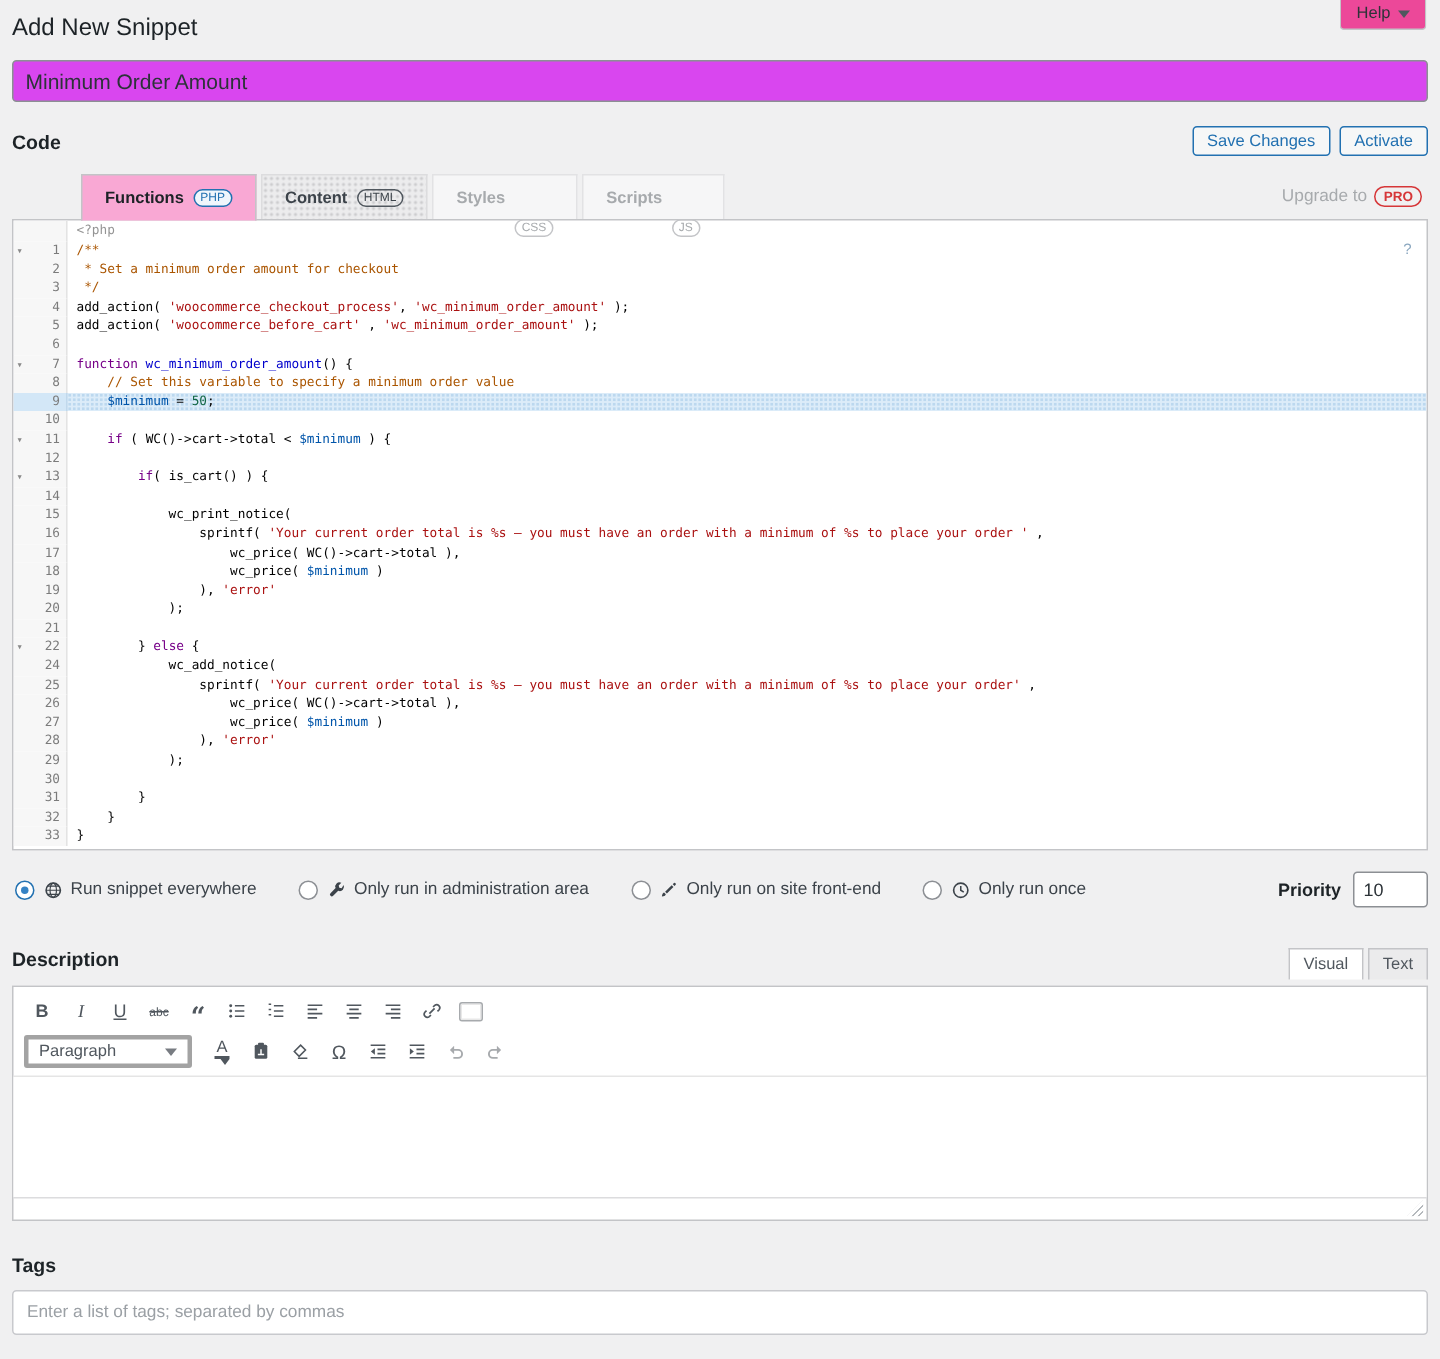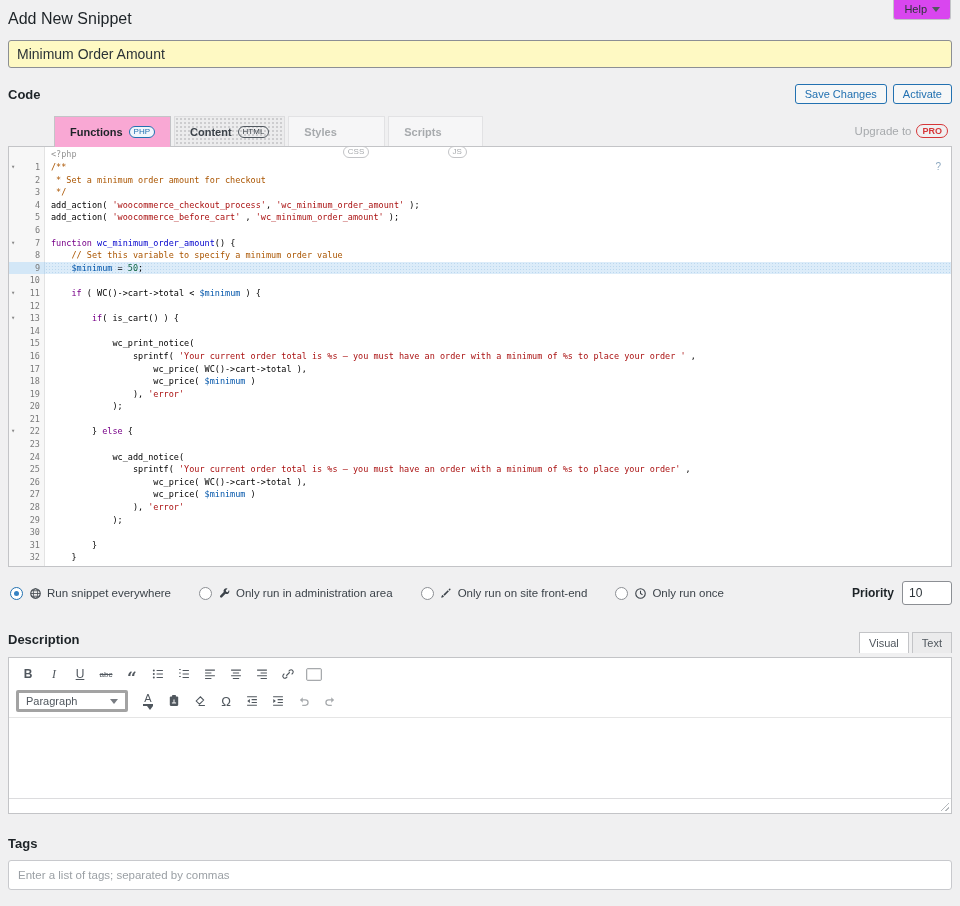--- a/index.html
+++ b/index.html
@@ -7,31 +7,31 @@
   body {
     width:960px; min-height:906px; margin:0 auto; position:relative;
     font-family:"Liberation Sans", sans-serif; color:#1d2327;
   }
   .wrap { padding:0 8px; position:relative; }
 
   
   .topbar { position:relative; padding-top:10px; height:34px; }
   .page-title { font-size:16px; font-weight:400; color:#1d2327; }
   .help-btn {
-    position:absolute; top:0; right:1px; background:#d946ef;
+    position:absolute; top:0; right:1px; background:#ec4899;
     border:1px solid #c3c4c7; border-top:none; border-radius:0 0 3px 3px;
     font-size:11px; color:#2c3338; padding:3px 10px 4px; cursor:pointer;
     display:flex; align-items:center; gap:5px;
   }
   .caret-down { width:0; height:0; border-left:4px solid transparent; border-right:4px solid transparent; border-top:5px solid #50575e; display:inline-block; }
 
   
   .title-field {
     width:100%; height:28px; margin-top:6px; padding:0 8px;
-    border:1px solid #8c8f94; border-radius:3px; background:#fef9c3;
+    border:1px solid #8c8f94; border-radius:3px; background:#d946ef;
     font-size:14px; color:#2c3338; font-family:"Liberation Sans", sans-serif;
   }
 
   
   .code-head { display:flex; align-items:center; margin-top:14px; height:24px; }
   .section-heading { font-size:13px; font-weight:bold; color:#1d2327; }
   .head-actions { margin-left:auto; display:flex; gap:6px; }
   .btn-secondary {
     background:#f6f7f7; border:1px solid #2271b1; color:#2271b1;
     font-size:11px; padding:3px 9px; border-radius:3px; cursor:pointer;
@@ -272,24 +272,20 @@
         </div>
         <div class="cm-line">
           <span class="gut">21</span>
           <span class="code"></span>
         </div>
         <div class="cm-line">
           <span class="gut"><i class="fold">▾</i>22</span>
           <span class="code"><span class="tk-pl">        } </span><span class="tk-kw">else</span><span class="tk-pl"> {</span></span>
         </div>
         <div class="cm-line">
-          <span class="gut">23</span>
-          <span class="code"></span>
-        </div>
-        <div class="cm-line">
           <span class="gut">24</span>
           <span class="code"><span class="tk-pl">            wc_add_notice(</span></span>
         </div>
         <div class="cm-line">
           <span class="gut">25</span>
           <span class="code"><span class="tk-pl">                sprintf( </span><span class="tk-str">'Your current order total is %s — you must have an order with a minimum of %s to place your order'</span><span class="tk-pl"> ,</span></span>
         </div>
         <div class="cm-line">
           <span class="gut">26</span>
           <span class="code"><span class="tk-pl">                    wc_price( WC()-&gt;cart-&gt;total ),</span></span>

